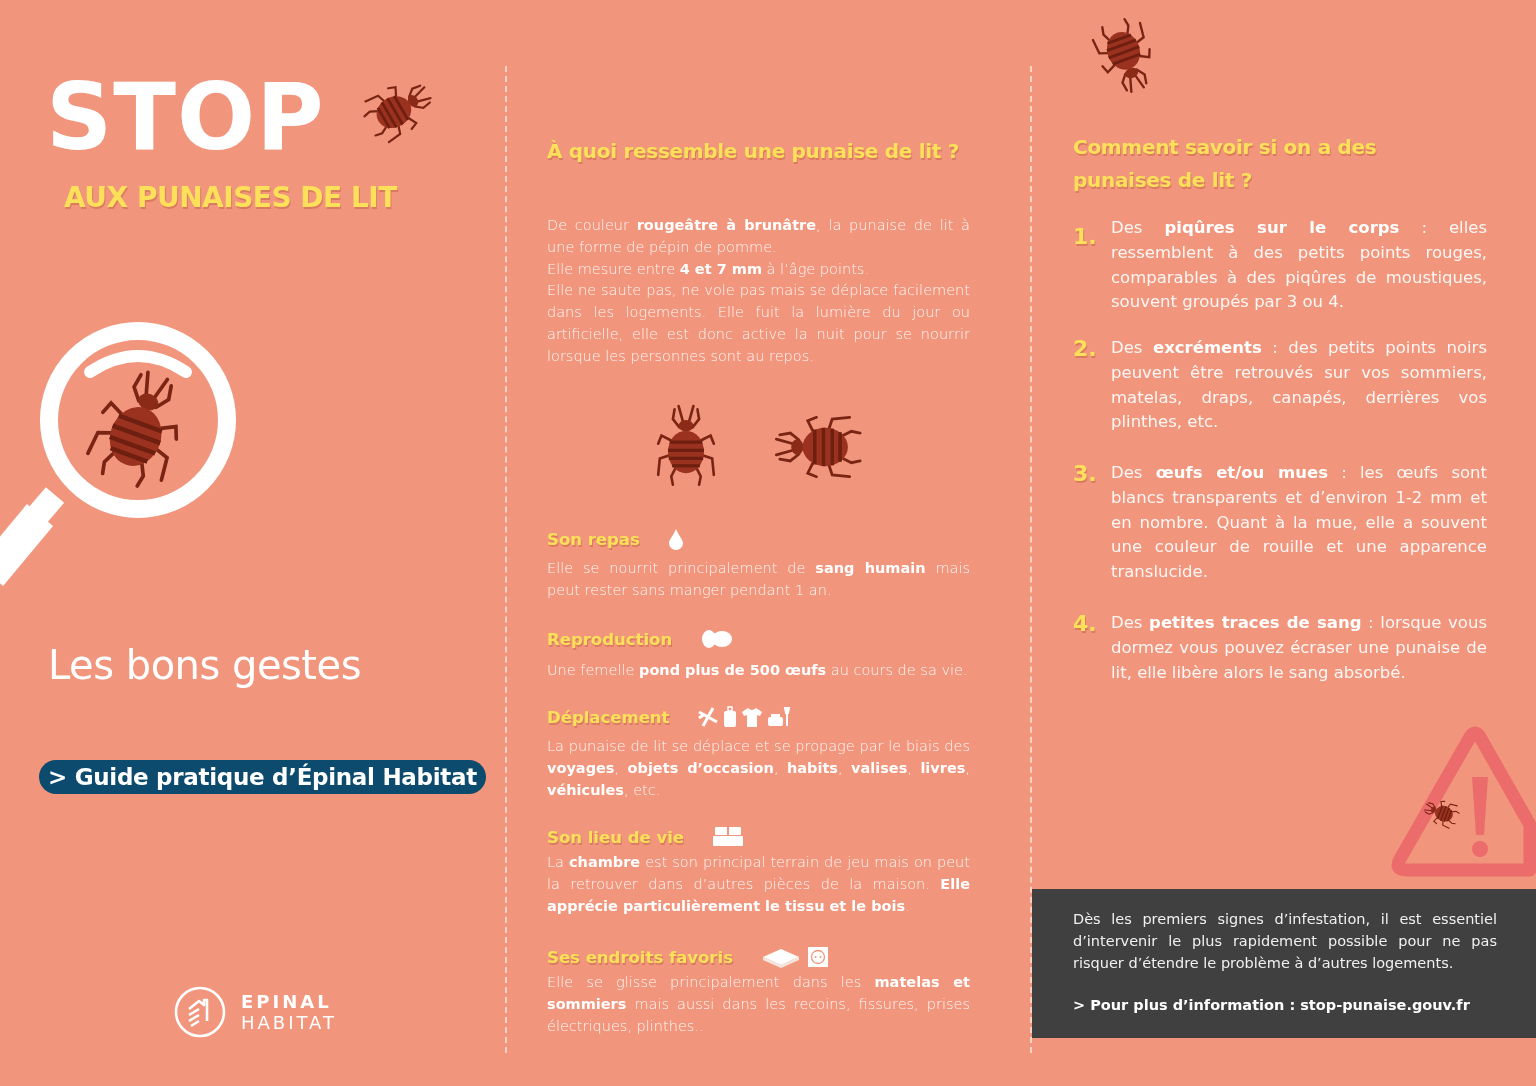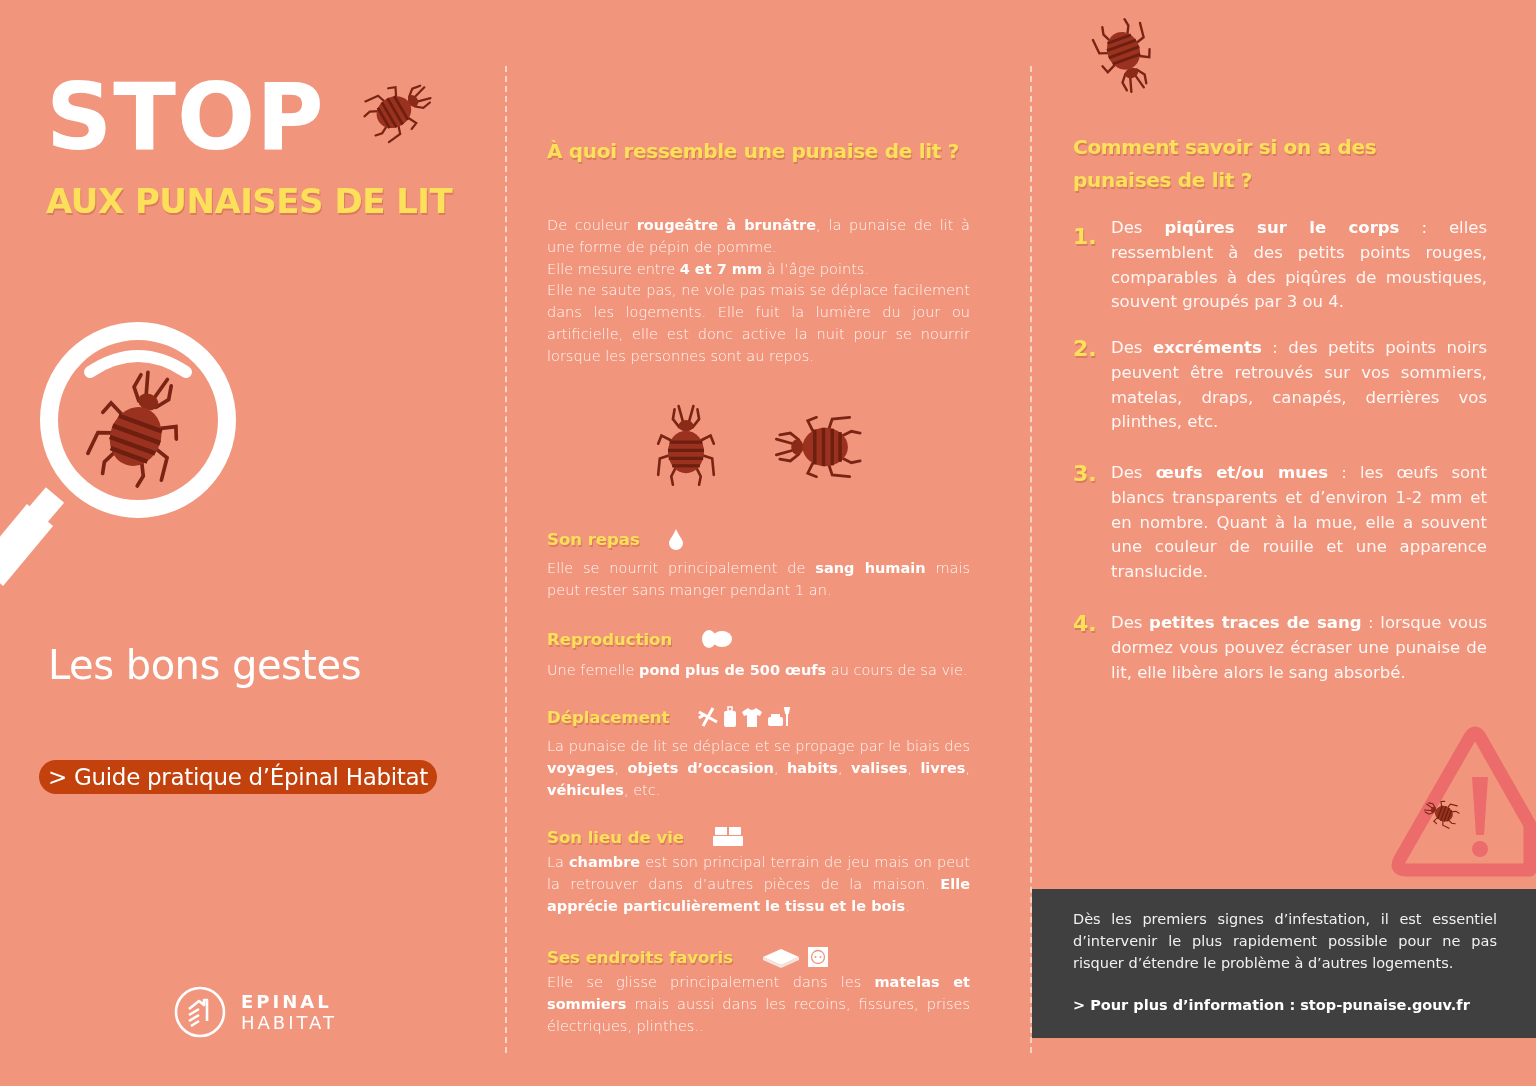--- a/index.html
+++ b/index.html
@@ -9,25 +9,25 @@
     font-family: "DejaVu Sans", sans-serif;
     color: #fff;
     position: relative;
   }
   .abs { position: absolute; }
   .divider {
     position: absolute; width: 0; border-left: 2px dashed rgba(255,230,222,0.75);
   }
   .yellow { color: #fde05a; text-shadow: 1px 2px 0 rgba(190,90,60,0.45); }
   .stop-title { left: 46px; top: 72px; font-size: 92px; font-weight: bold; letter-spacing: 1px; line-height: 1; }
-  .subtitle { left: 46px; top: 181px; font-size: 34px; font-weight: bold; letter-spacing: -0.5px; }
+  .subtitle { left: 64px; top: 181px; font-size: 28px; font-weight: bold; letter-spacing: -0.5px; }
   .gestes { left: 48px; top: 634px; font-size: 40px; line-height: 62px; font-family: "DejaVu Sans", sans-serif; letter-spacing: -0.5px; }
   .guide-pill {
     left: 39px; top: 760px; height: 34px; padding: 0 9px; border-radius: 17px;
-    background: #c2410c; font-size: 23px; line-height: 34px; font-weight: normal; white-space: nowrap;
+    background: #0c4a6e; font-size: 23px; line-height: 34px; font-weight: bold; white-space: nowrap;
     letter-spacing: -0.3px;
   }
   .logo { left: 173px; top: 985px; display: flex; align-items: center; gap: 14px; }
   .logo-text { font-size: 18px; letter-spacing: 3px; line-height: 21px; }
   .logo-text .l1 { font-weight: bold; }
 
   .col2 { left: 547px; width: 423px; }
   .h2 { font-size: 20px; font-weight: bold; letter-spacing: -0.3px; }
   .body-text { font-size: 14.5px; line-height: 21.8px; text-align: justify; color: rgba(255,255,255,0.92); font-weight: 300; }
   .body-text b { font-weight: bold; color: #fff; }

